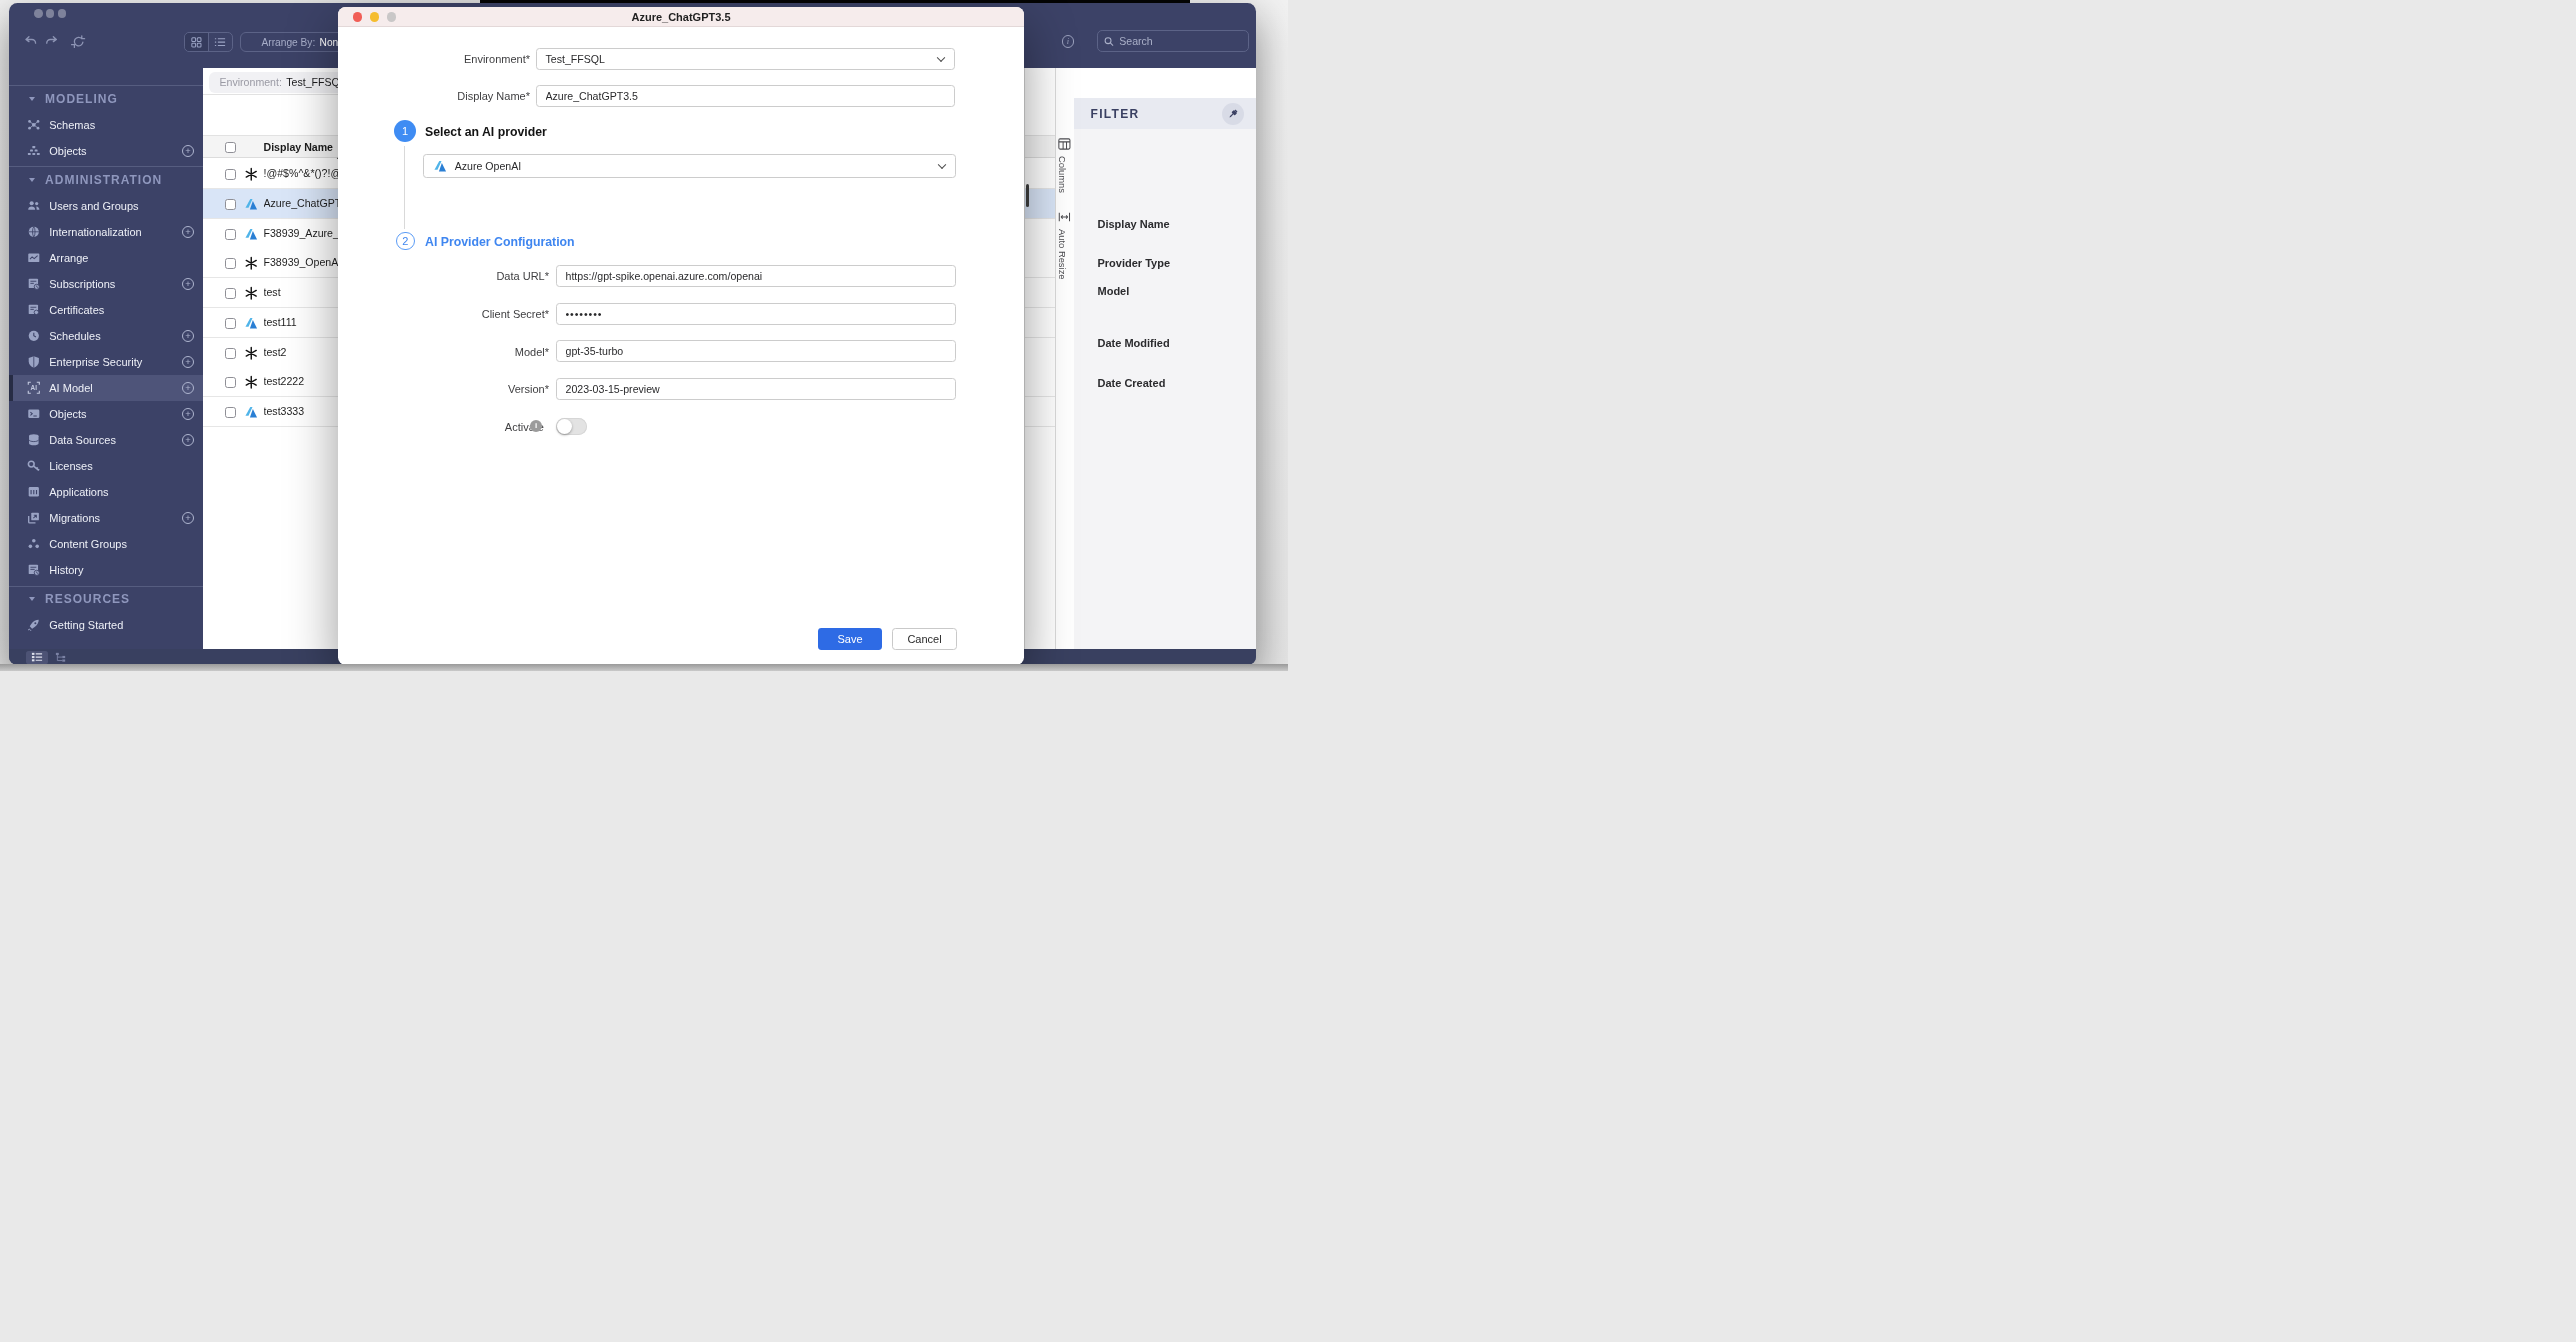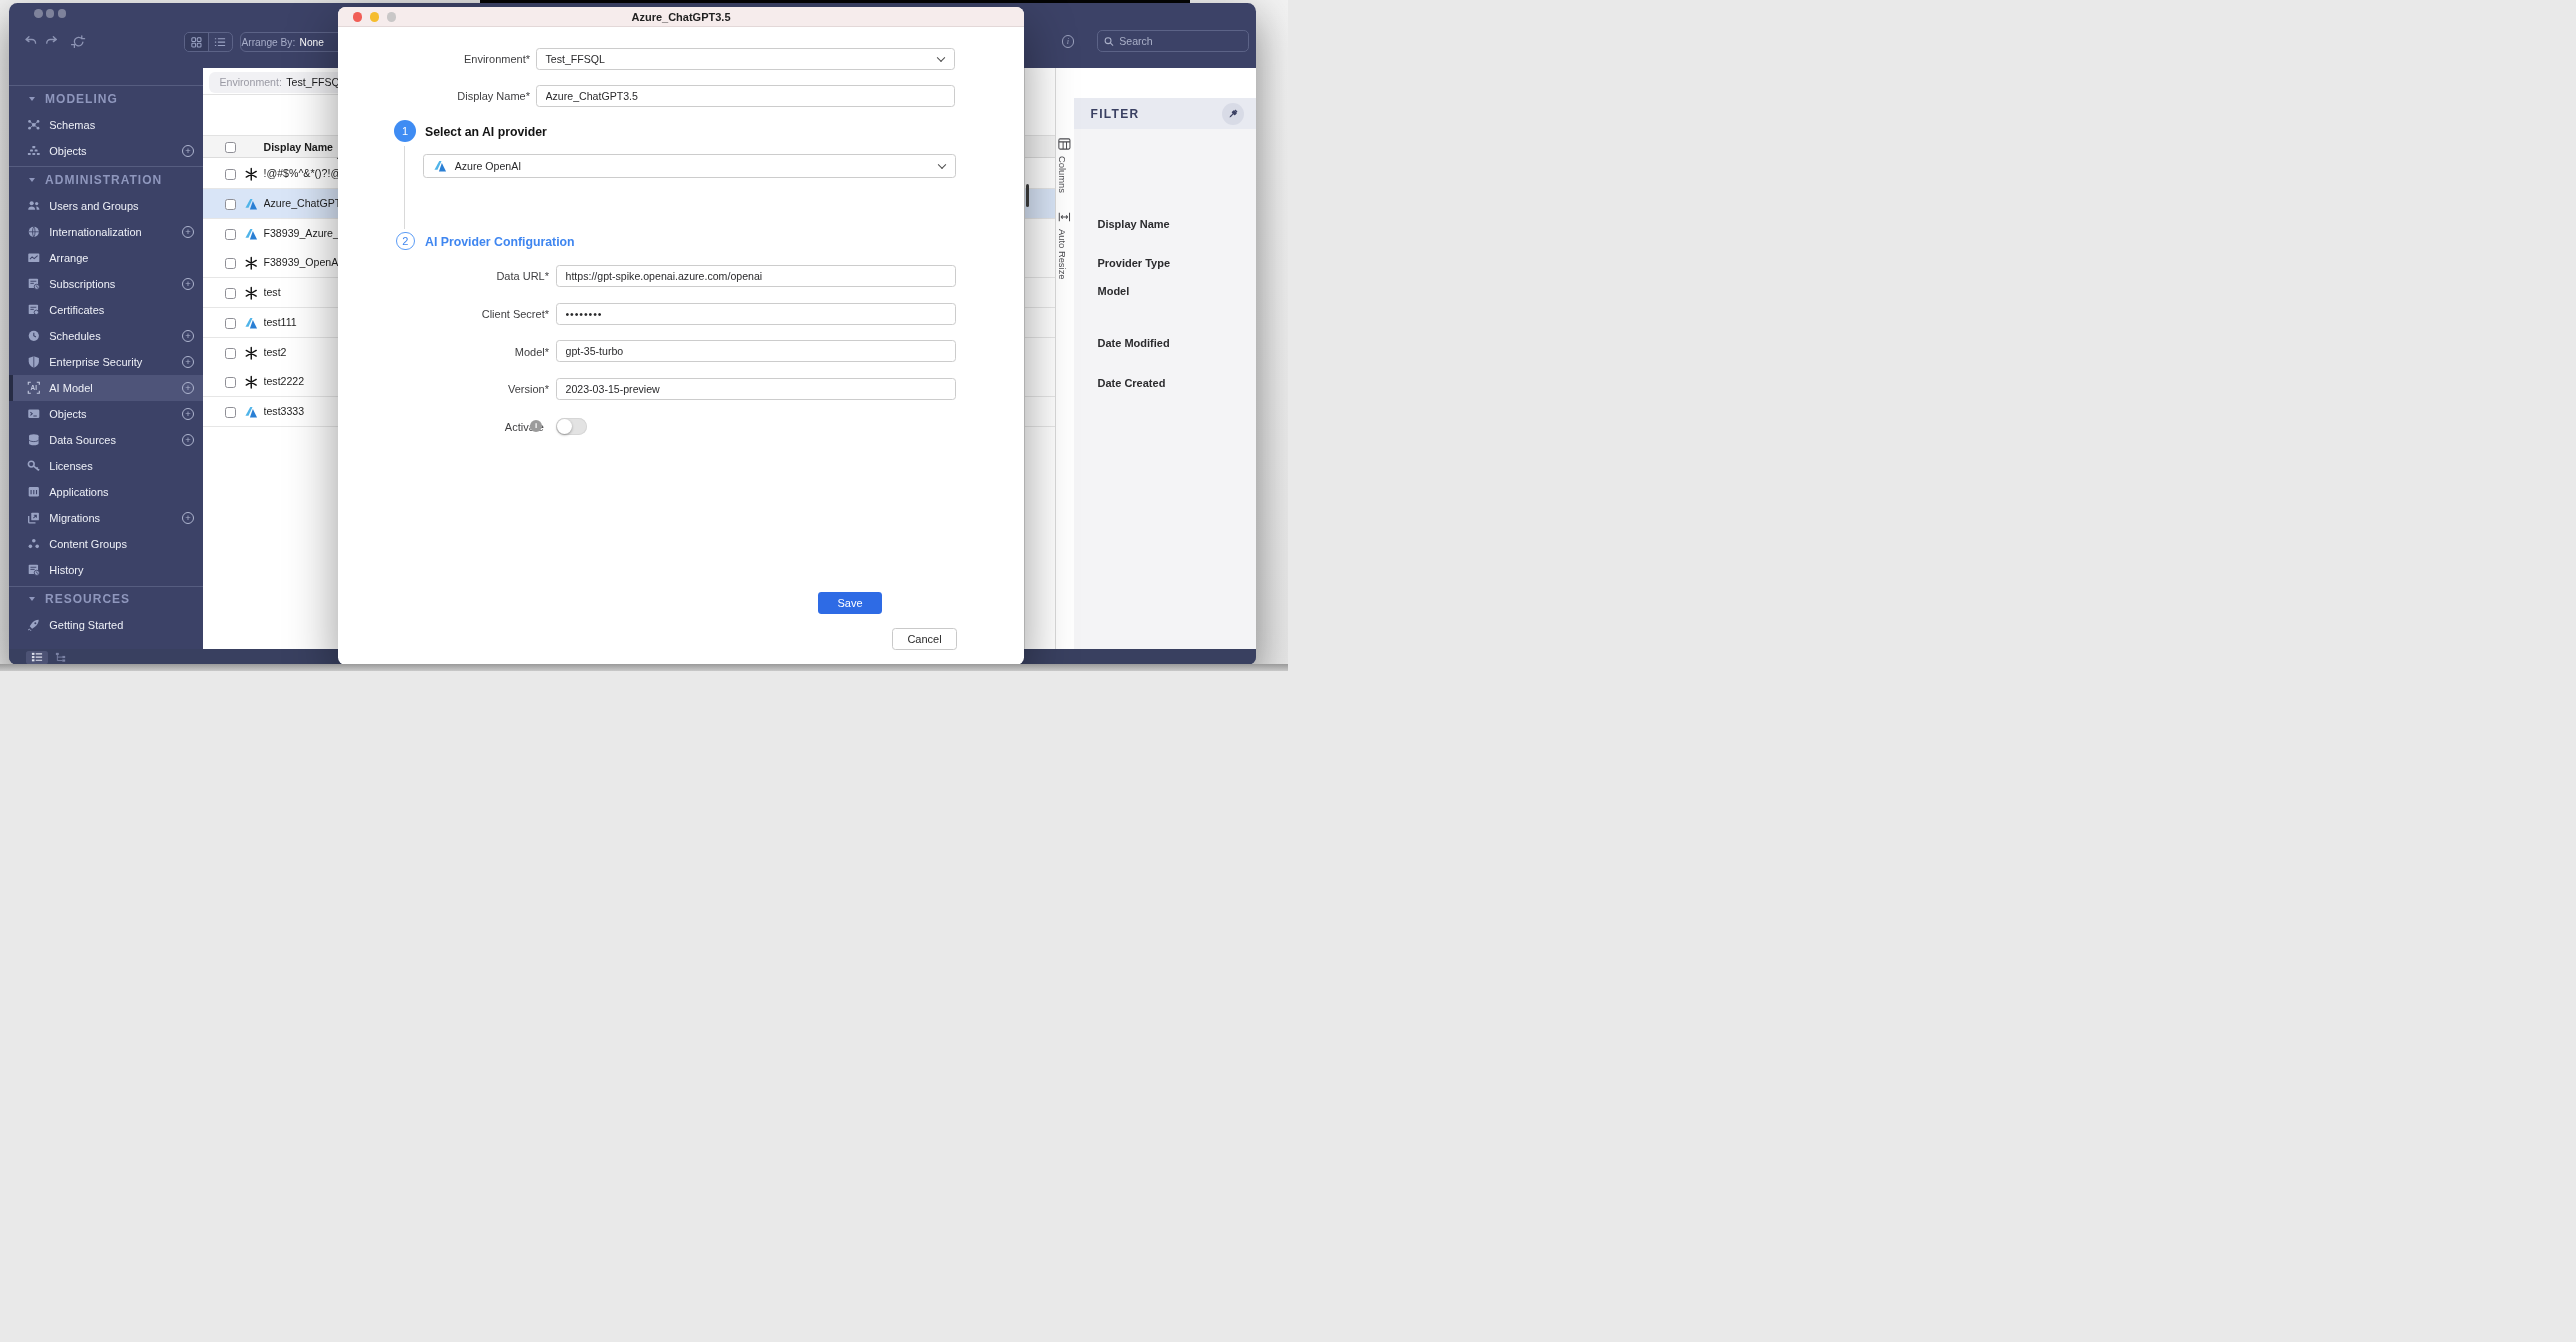--- a/index.html
+++ b/index.html
@@ -17,21 +17,21 @@
   
   .toolbar { position:absolute; left:0; top:0; width:100%; height:65px; }
   .tl-dot { position:absolute; top:6px; width:8.5px; height:8.5px; border-radius:50%; background:#7e829b; }
   .tb-icon { position:absolute; top:31px; width:15.3px; height:15.3px; }
   .segmented { position:absolute; left:175px; top:29px; width:49px; height:19.6px;
                border:0.9px solid #5c6387; border-radius:5.1px; display:flex; }
   .seg { flex:1; display:flex; align-items:center; justify-content:center; }
   .seg:first-child { border-right:0.9px solid #5c6387; background:#353b5d; border-radius:4.3px 0 0 4.3px; }
   .arrange-pill { position:absolute; left:231px; top:29px; width:128px; height:19.6px;
                   border:0.9px solid #5c6387; border-radius:6px; display:flex; align-items:center;
-                  padding-left:1px; font-size:10.2px; color:#a7adc8; white-space:nowrap; }
+                  padding-left:21px; font-size:10.2px; color:#a7adc8; white-space:nowrap; }
   .arrange-pill b { color:#fff; font-weight:normal; margin-left:4.3px; }
   .info-circ { position:absolute; left:1053px; top:31.5px; width:12.8px; height:12.8px; border-radius:50%;
                border:1.1px solid #9aa0bc; color:#9aa0bc; font-size:8.5px; text-align:center;
                line-height:11px; font-style:italic; font-family:"Liberation Serif",serif; }
   .searchbox { position:absolute; left:1088px; top:27px; width:152px; height:22px;
                border:0.9px solid #5c6387; border-radius:5.1px; display:flex; align-items:center; padding:0 6.8px; }
   .searchbox input { border:none; outline:none; background:transparent; color:#dfe3f0;
                      font-size:10.6px; width:100%; font-family:inherit; }
   .searchbox input::placeholder { color:#aab0c8; }
 
@@ -119,21 +119,21 @@
   .step1 { left:56px; top:113px; width:22px; height:22px; background:#3f8cf3; color:#fff; }
   .step2 { left:58px; top:225px; width:18.7px; height:18.7px; border:1.3px solid #5b9cf6; color:#3f86f0; background:#fff; }
   .steptitle { position:absolute; font-size:12.3px; font-weight:bold; }
   .vline { position:absolute; left:66px; top:139px; width:0.9px; height:83px; background:#d9d9d9; }
   .toggle { position:absolute; left:218px; top:411px; width:31px; height:17px; border-radius:8.5px;
             background:#e3e3e3; box-shadow:inset 0 0 0 0.9px #d6d6d6; }
   .toggle .knob { position:absolute; left:0.9px; top:0.9px; width:15.3px; height:15.3px; border-radius:50%;
                   background:#fff; box-shadow:0 0.9px 2.6px rgba(0,0,0,.35); }
   .info-fill { position:absolute; left:192px; top:413px; width:12px; height:12px; border-radius:50%;
                background:#9b9b9b; color:#fff; font-size:8px; font-weight:bold; text-align:center; line-height:12px; }
-  .save-btn { position:absolute; left:480px; top:585px; width:64px; height:22px; background:#2e6be5;
+  .save-btn { position:absolute; left:480px; top:621px; width:64px; height:22px; background:#2e6be5;
               border:none; border-radius:3.4px; color:#fff; font-size:11px; font-family:inherit; }
   .cancel-btn { position:absolute; left:554px; top:621px; width:65px; height:22px; background:#fff;
                 border:0.9px solid #c9c9c9; border-radius:3.4px; color:#2a2a2a; font-size:11px; font-family:inherit; }
   svg { display:block; }
 </style>
 </head>
 <body>
 
 <div class="page">
   <div class="black-bar"></div>

